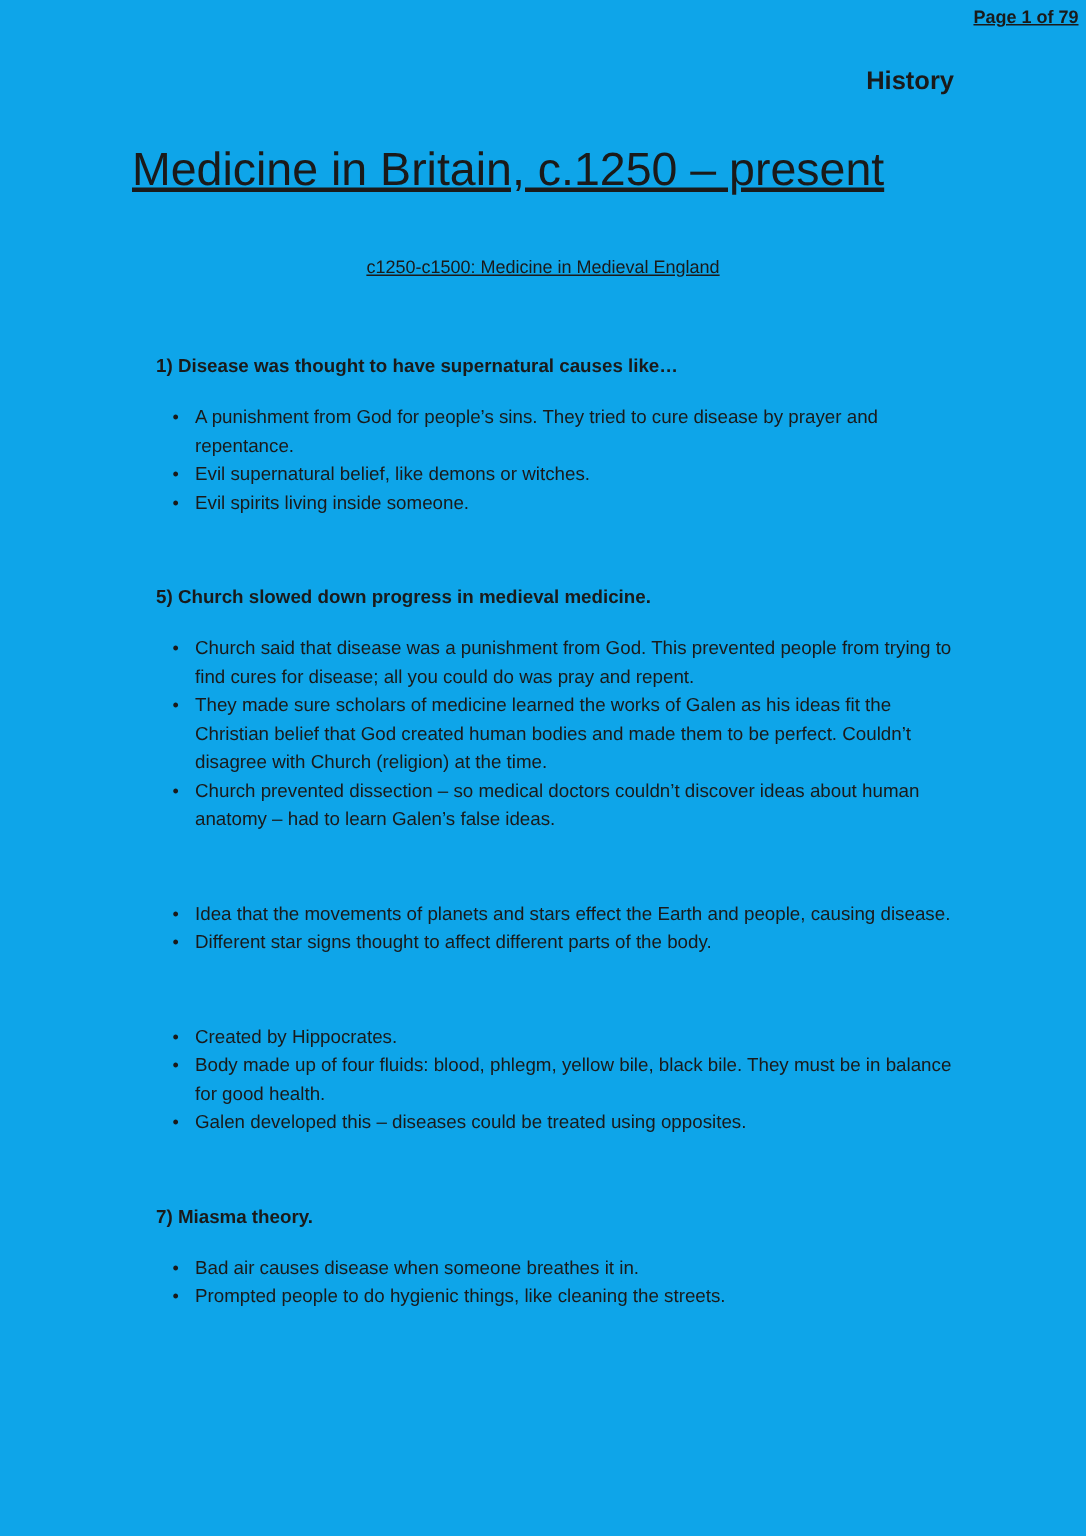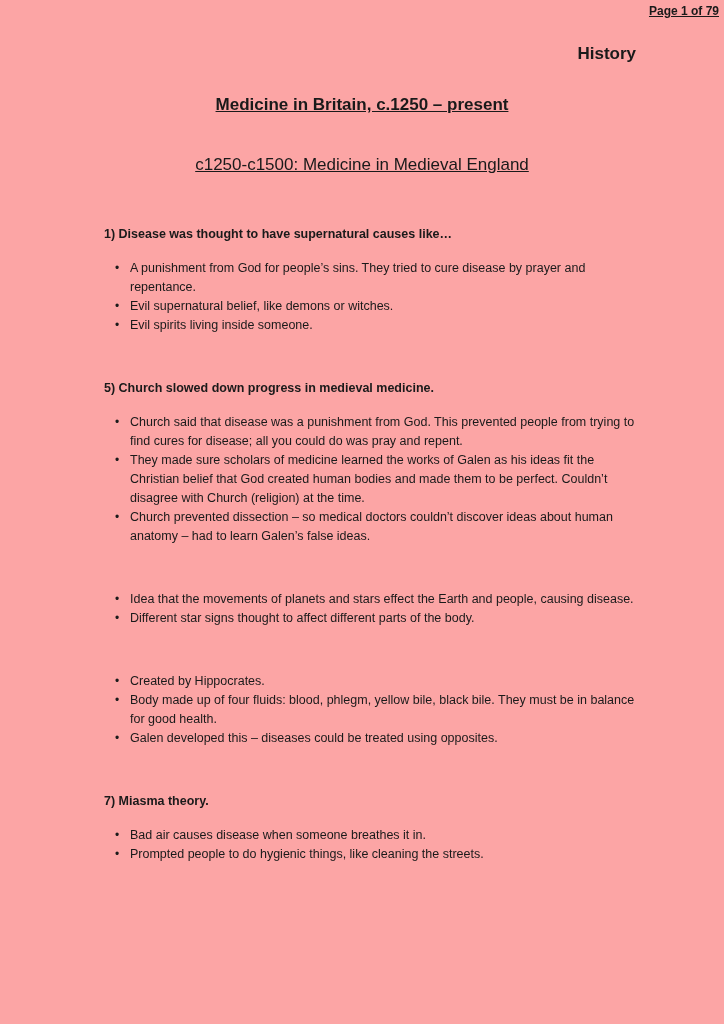--- a/index.html
+++ b/index.html
@@ -4,21 +4,21 @@
 <style>
   html, body {
     margin: 0;
     padding: 0;
     background: #ffffff;
   }
   .page {
     position: relative;
     width: 724px;
     height: 1024px;
-    background: #fca5a5;
+    background: #0ea5e9;
     overflow: hidden;
     font-family: "Liberation Sans", sans-serif;
     color: #1a1a1a;
   }
   .print-header {
     position: absolute;
     top: 4px;
     right: 5px;
     font-size: 12px;
     font-weight: bold;
@@ -28,30 +28,30 @@
     padding: 0 88px;
   }
   .course-label {
     margin-top: 44px;
     text-align: right;
     font-size: 17px;
     font-weight: bold;
   }
   h1.doc-title {
     margin: 31px 0 0 0;
-    text-align: center;
-    font-size: 17px;
-    font-weight: bold;
+    text-align: left;
+    font-size: 31px;
+    font-weight: normal;
     text-decoration: underline;
     letter-spacing: 0px;
   }
   h2.doc-subtitle {
     margin: 40px 0 0 0;
     text-align: center;
-    font-size: 17px;
+    font-size: 12px;
     font-weight: normal;
     text-decoration: underline;
   }
   section.topic {
     margin-top: 44px;
   }
   section.topic.first {
     margin-top: 50px;
   }
   h3.topic-heading {

